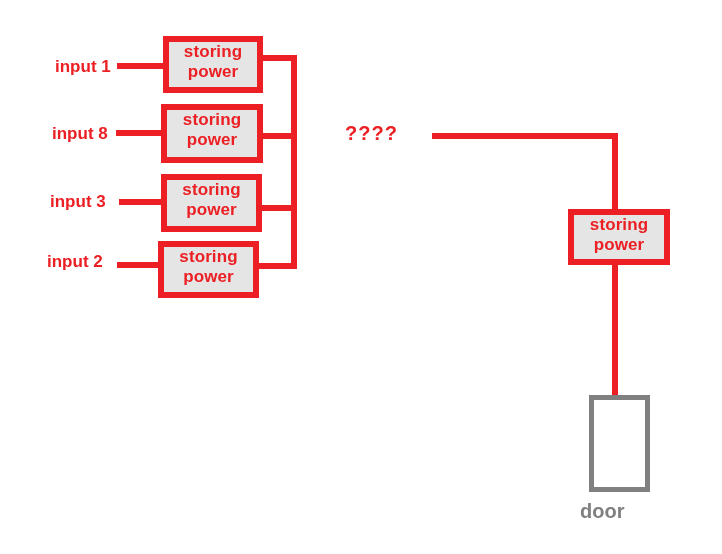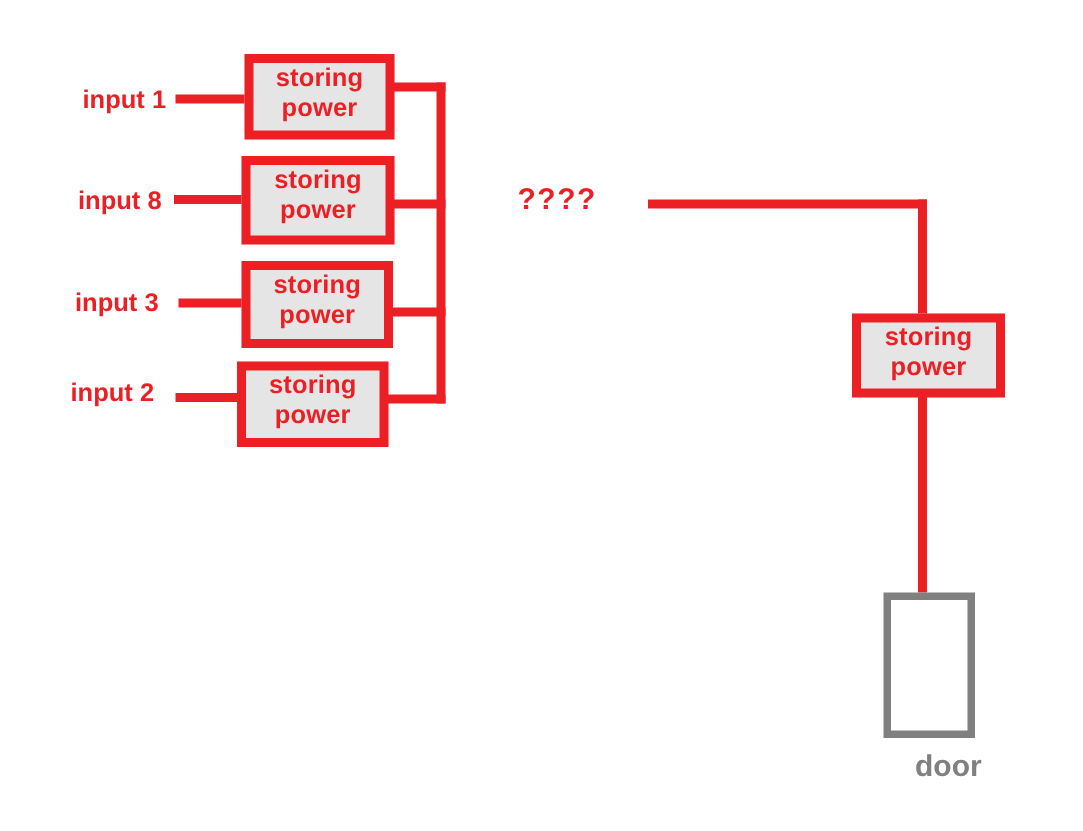--- a/index.html
+++ b/index.html
@@ -123,15 +123,15 @@
   <div class="wire wire-v" style="left:612px; top:133px; height:78px;"></div>
 
   <div class="box" style="left:568px; top:209px; width:102px; height:56px;">
     <span class="ln">storing</span>
     <span class="ln">power</span>
   </div>
 
   <div class="wire wire-v" style="left:612px; top:264px; height:134px;"></div>
 
   <div class="door-rect" style="left:589px; top:395px; width:61px; height:97px;"></div>
-  <div class="door-label" style="left:610px; top:500px;">door</div>
+  <div class="door-label" style="left:580px; top:500px;">door</div>
 
 </div>
 
 </body></html>

